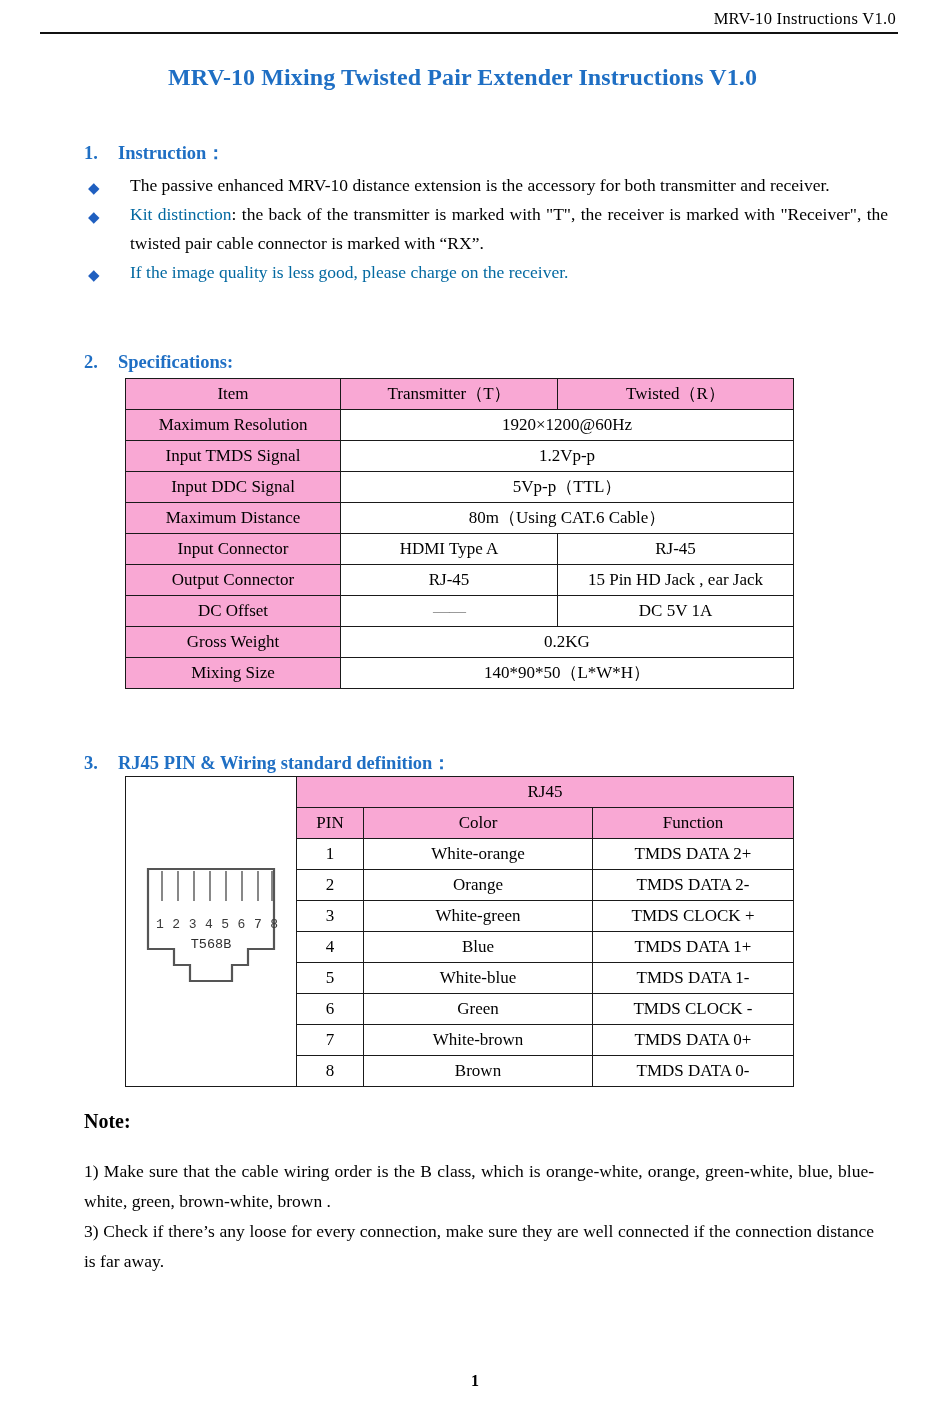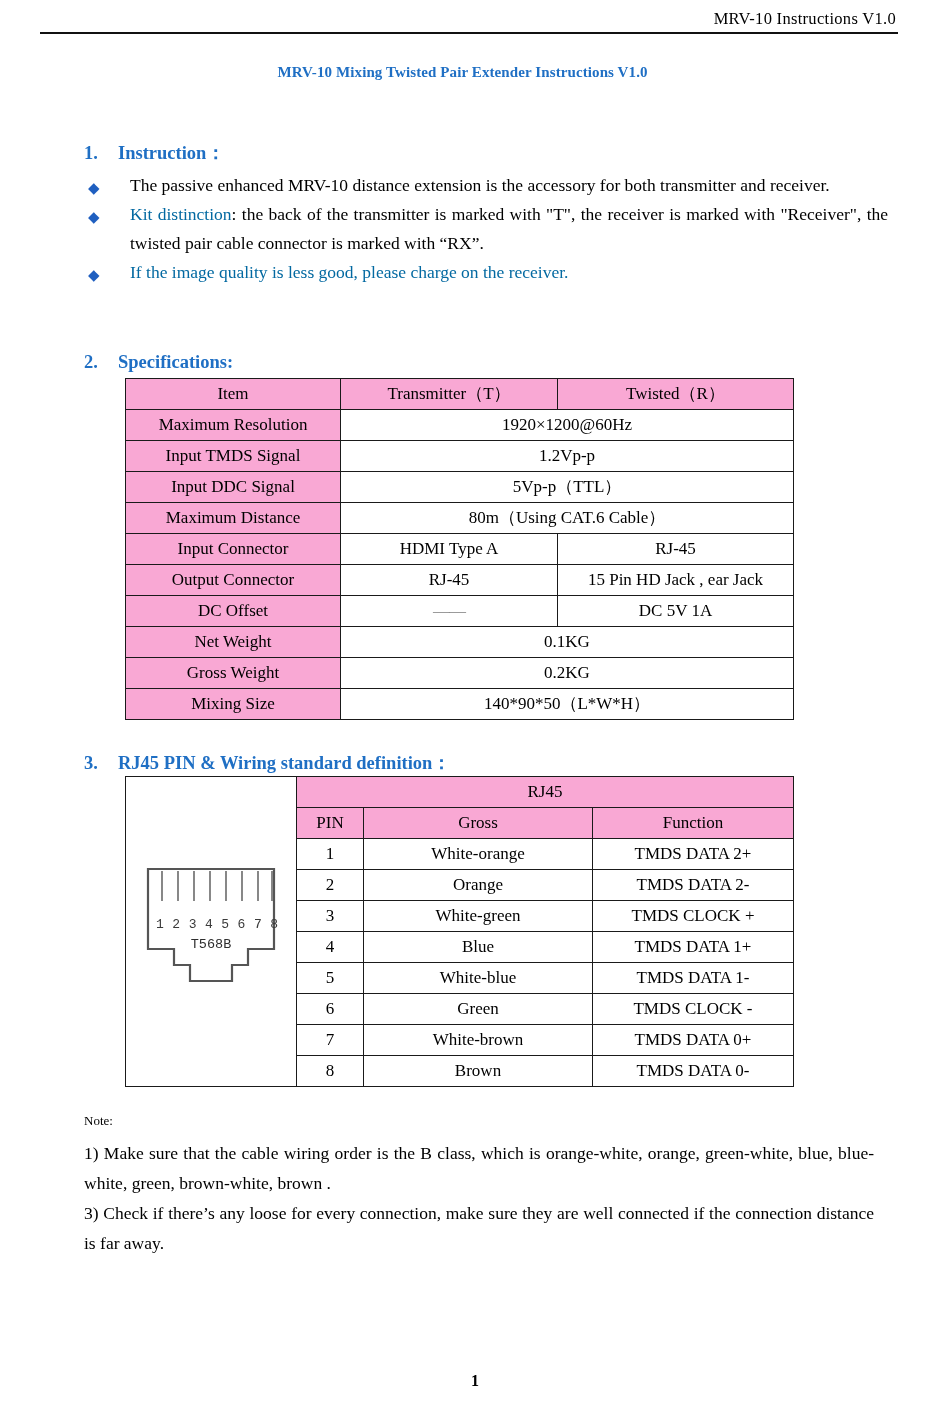--- a/index.html
+++ b/index.html
@@ -37,21 +37,21 @@
     width: 100%;
   }
 
   
   .page-title {
     position: absolute;
     top: 64px;
     left: 0;
     width: 925px;
     text-align: center;
-    font-size: 15px;
+    font-size: 24px;
     font-weight: bold;
     color: #1f6fc4;
     letter-spacing: 0.1px;
   }
 
   
   .content {
     position: absolute;
     top: 140px;
     left: 0;
@@ -150,24 +150,24 @@
   }
 
   
   .notes {
     position: absolute;
     left: 84px;
     top: 966px;
     width: 790px;
   }
   .notes .note-title {
-    font-size: 13px;
-    font-weight: normal;
+    font-size: 20px;
+    font-weight: bold;
     line-height: 30px;
-    margin-bottom: 2px;
+    margin-bottom: 20px;
   }
   .notes p {
     margin: 0;
     font-size: 17.5px;
     line-height: 30px;
     text-align: justify;
     text-justify: inter-word;
   }
 
   
@@ -255,24 +255,20 @@
       </tr>
       <tr>
         <td class="hd">Output Connector</td>
         <td class="val">RJ-45</td>
         <td class="val">15 Pin HD Jack , ear Jack</td>
       </tr>
       <tr>
         <td class="hd">DC Offset</td>
         <td class="val dash">——</td>
         <td class="val">DC 5V 1A</td>
-      </tr>
-      <tr>
-        <td class="hd">Net Weight</td>
-        <td class="val" colspan="2">0.1KG</td>
       </tr>
       <tr>
         <td class="hd">Gross Weight</td>
         <td class="val" colspan="2">0.2KG</td>
       </tr>
       <tr>
         <td class="hd">Mixing Size</td>
         <td class="val" colspan="2">140*90*50（L*W*H）</td>
       </tr>
     </tbody>
@@ -325,21 +321,21 @@
                 </div>
                 <div style="position:absolute; top:78px; left:0; width:150px; text-align:center; font-family:'Liberation Mono','DejaVu Sans Mono',monospace; font-size:13.5px; color:#2e2e2e;">T568B</div>
               </div>
             </div>
           </div>
         </td>
         <td class="hd" colspan="3">RJ45</td>
       </tr>
       <tr>
         <td class="hd">PIN</td>
-        <td class="hd">Gross</td>
+        <td class="hd">Color</td>
         <td class="hd">Function</td>
       </tr>
       <tr>
         <td class="val">1</td>
         <td class="val">White-orange</td>
         <td class="val">TMDS DATA 2+</td>
       </tr>
       <tr>
         <td class="val">2</td>
         <td class="val">Orange</td>

